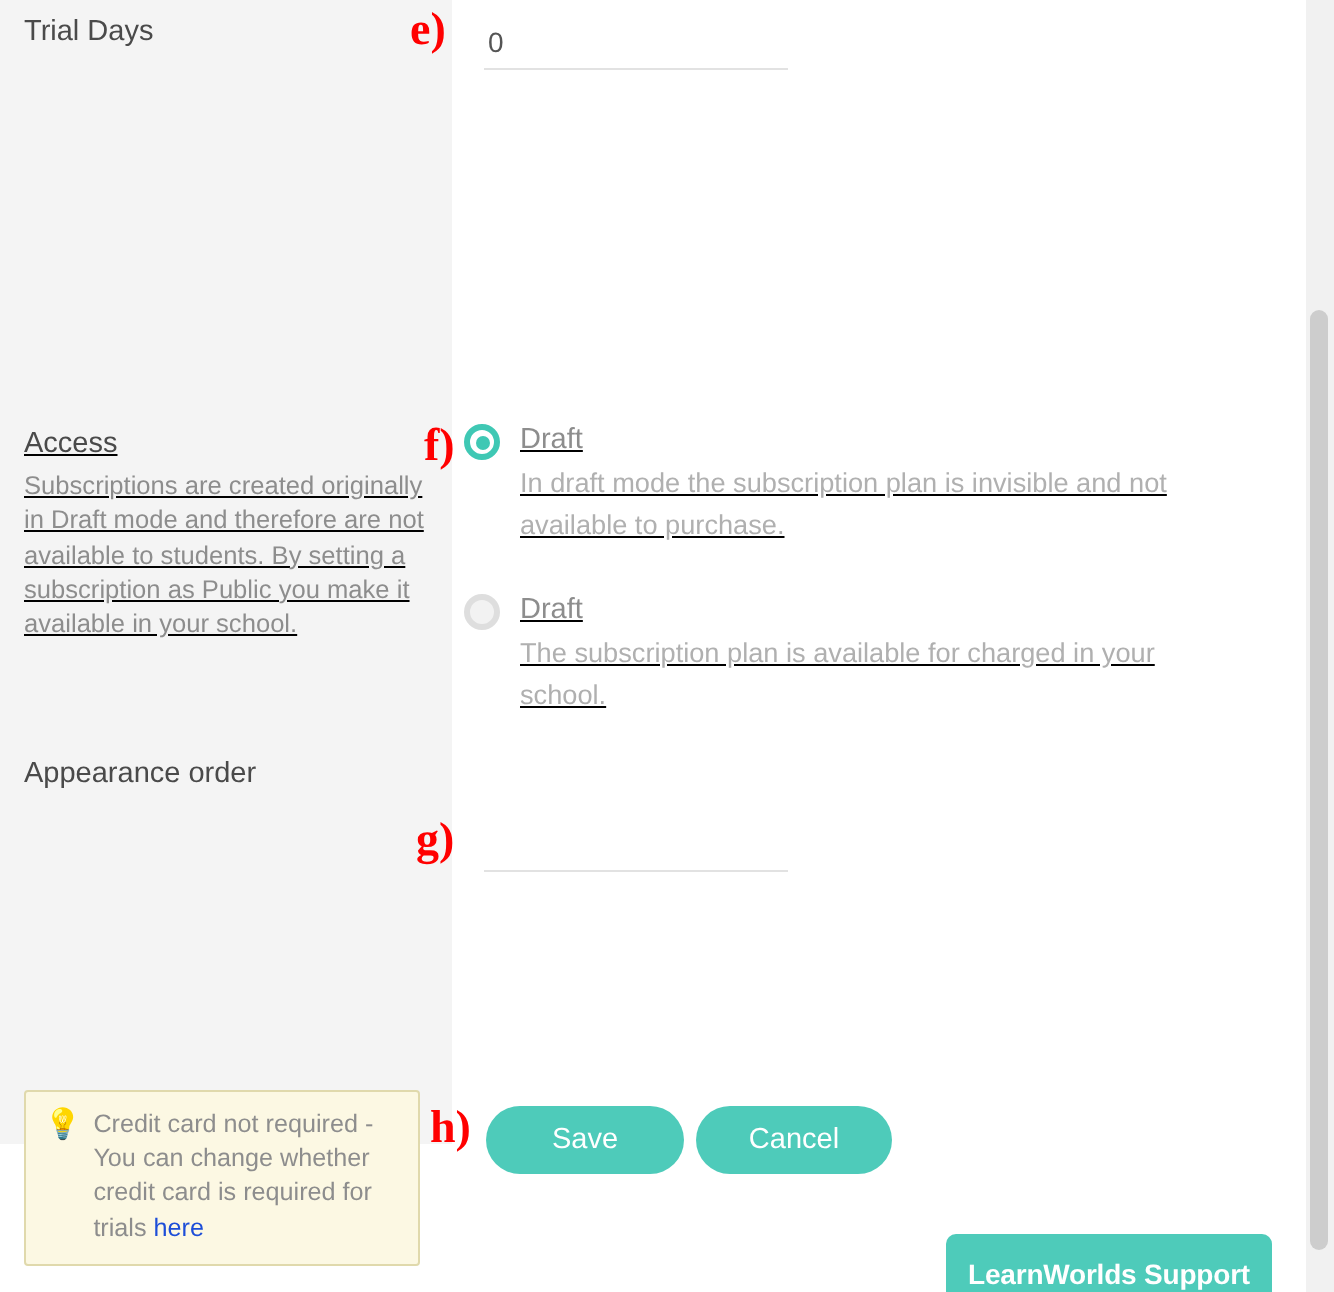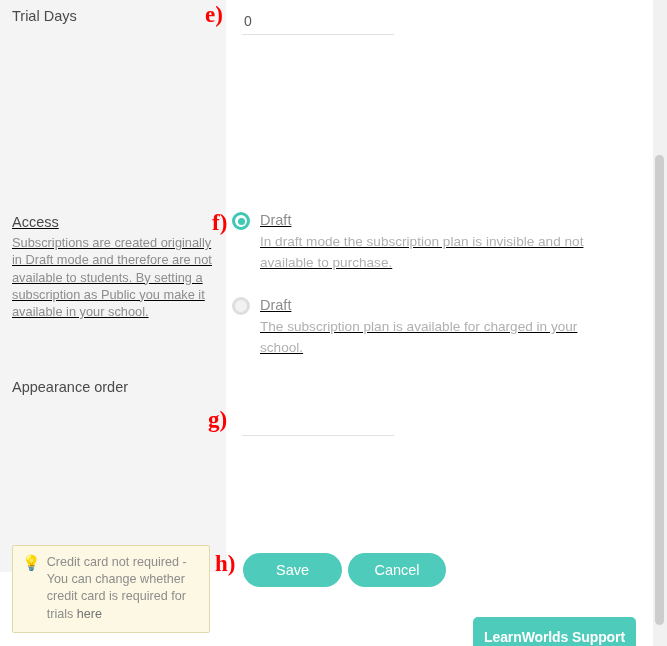--- a/index.html
+++ b/index.html
@@ -147,21 +147,21 @@
     line-height: 16px;
     margin-right: 6px;
     margin-top: 1px;
   }
   #tip-text {
     font-size: 12.6px;
     color: #8d8d8d;
     line-height: 17.2px;
   }
   #tip-link {
-    color: #737373;
+    color: #1d4ed8;
     text-decoration: none;
   }
 
   
   .pill-button {
     position: absolute;
     height: 34px;
     border: none;
     border-radius: 17px;
     background: #4ecbba;

